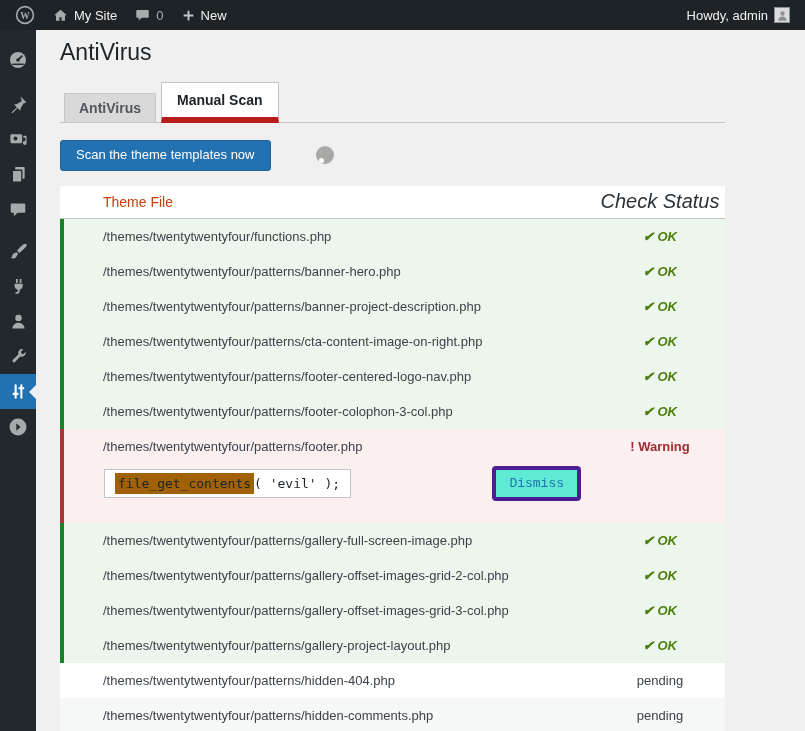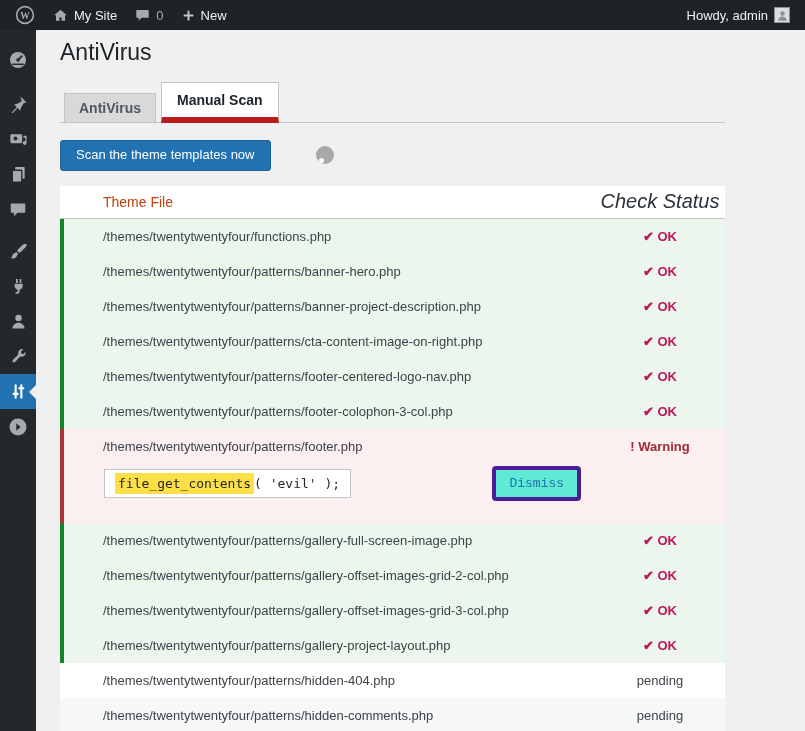--- a/index.html
+++ b/index.html
@@ -97,34 +97,34 @@
   .th-file { flex: 1; padding-left: 43px; font-size: 14px; color: #c2410c; }
   .th-status { width: 130px; text-align: center; font-size: 20px; font-style: italic; color: #2c3338; }
 
   .row {
     display: flex; align-items: center; min-height: 35px;
     background: #fff; border-left: 4px solid transparent;
   }
   .file { flex: 1; padding: 10px 10px 10px 39px; color: #3c434a; }
   .status { width: 130px; text-align: center; font-weight: 700; }
   .row.ok { background: #edf6ed; border-left-color: #17822a; }
-  .row.ok .status { color: #be185d; }
+  .row.ok .status { color: #4d7c0f; font-style: italic; }
   .row.pending .status { font-weight: 400; color: #3c434a; }
   .row.pending.alt { background: #f6f7f7; }
 
   .warning-block { background: #fbeff0; border-left: 4px solid #a93538; padding-bottom: 22px; }
   .row-line { display: flex; align-items: center; min-height: 35px; }
   .status.warn { color: #a02c31; }
   .warn-line2 { display: flex; align-items: center; margin-top: 2px; padding-left: 40px; padding-right: 144px; }
   .codebox {
     background: #fff; border: 1px solid #c3c4c7; padding: 6px 10px;
     font-family: "DejaVu Sans Mono", "Liberation Mono", monospace;
     font-size: 13px; color: #1d2327; white-space: pre;
   }
-  .codebox .hl { background: #fde047; padding: 3px 3px; }
+  .codebox .hl { background: #a16207; padding: 3px 3px; }
   .btn-dismiss {
     margin-left: auto; background: #5eead4; border: 4px solid #4c1d95;
     color: #2271b1; border-radius: 4px; padding: 6px 13px;
     font-family: Liberation Mono, monospace; font-size: 13px; cursor: pointer;
   }
 </style>
 </head>
 <body>
 
 <div class="adminbar">

